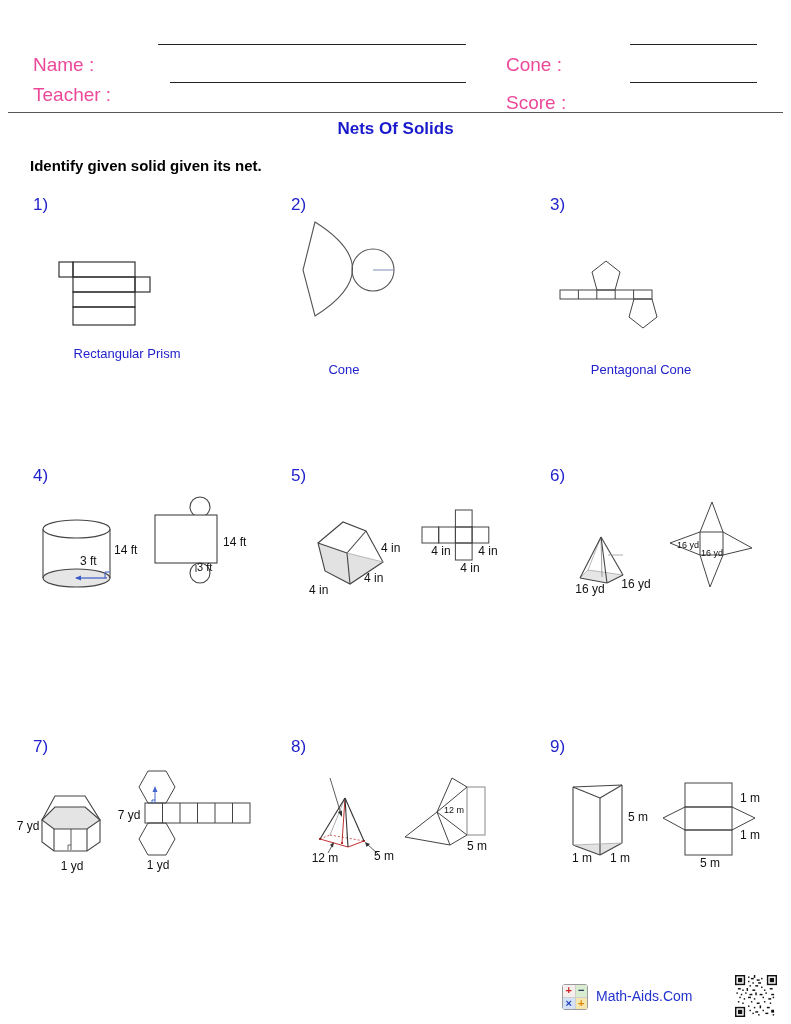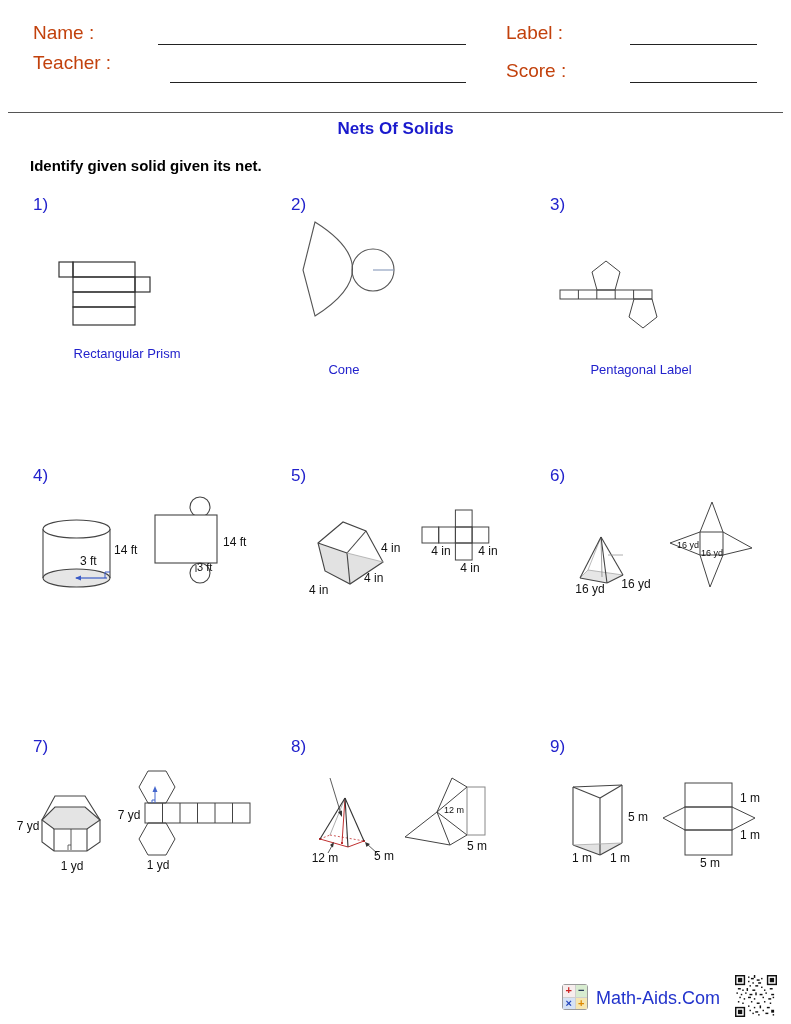--- a/index.html
+++ b/index.html
@@ -2,49 +2,49 @@
 <html><head>
 <meta charset="utf-8">
 <style>
   html,body{margin:0;padding:0;background:#888;}
   .page{
     position:relative;width:791px;height:1024px;background:#ffffff;
     font-family:"Liberation Sans","DejaVu Sans",sans-serif;color:#111;
     margin:0 auto;overflow:hidden;
   }
   .abs{position:absolute;}
-  .hlabel{font-size:19px;color:#c2410c;white-space:nowrap;}
+  .hlabel{font-size:19px;color:#ec4899;white-space:nowrap;margin-top:32px;}
   .wline{border-bottom:1.6px solid #222;height:14px;}
   .sep{border-top:1px solid #555;height:0;}
   .title{width:791px;text-align:center;font-size:17px;font-weight:bold;color:#1a1acd;}
   .instr{font-size:15px;font-weight:bold;color:#000;white-space:nowrap;}
   .pnum{font-size:17px;color:#2222cc;white-space:nowrap;}
   .answer{font-size:13px;color:#2222cc;white-space:nowrap;transform:translateX(-50%);}
   .lbl{font-size:12px;color:#111;white-space:nowrap;}
   .lbl.sm{font-size:9px;}
   .lbl.med{font-size:11px;}
   .ctr{transform:translateX(-50%);}
   .fig svg{display:block;}
   .logo{width:26px;height:26px;border:1px solid #9a9a9a;border-radius:3px;
     display:grid;grid-template-columns:1fr 1fr;grid-template-rows:1fr 1fr;gap:1px;background:#cfcfcf;box-sizing:border-box;}
   .logo span{display:flex;align-items:center;justify-content:center;font-size:11px;font-weight:bold;line-height:1;}
   .cell-a{background:#f7eeee;color:#cc2222;}
   .cell-b{background:#d8ecd0;color:#223355;}
   .cell-c{background:#d5e2f5;color:#2244bb;}
   .cell-d{background:#f5e6b0;color:#dd8800;}
-  .brand{font-size:18px;color:#2233cc;white-space:nowrap;}
+  .brand{font-size:14px;color:#2233cc;white-space:nowrap;}
 </style>
 </head>
 <body>
 
 <div class="page">
 
   <span class="abs hlabel" style="left:33px;top:22px;">Name :</span>
   <div class="abs wline" style="left:158px;top:30px;width:308px;"></div>
-  <span class="abs hlabel" style="left:506px;top:22px;">Label :</span>
+  <span class="abs hlabel" style="left:506px;top:22px;">Cone :</span>
   <div class="abs wline" style="left:630px;top:30px;width:127px;"></div>
 
   <span class="abs hlabel" style="left:33px;top:52px;">Teacher :</span>
   <div class="abs wline" style="left:170px;top:68px;width:296px;"></div>
   <span class="abs hlabel" style="left:506px;top:60px;">Score :</span>
   <div class="abs wline" style="left:630px;top:68px;width:127px;"></div>
 
   <div class="abs sep" style="left:8px;top:112px;width:775px;"></div>
   <div class="abs title" style="left:0;top:119px;">Nets Of Solids</div>
 
@@ -80,21 +80,21 @@
       <line x1="44.8" y1="40" x2="44.8" y2="49"></line>
       <line x1="63.2" y1="40" x2="63.2" y2="49"></line>
       <line x1="81.6" y1="40" x2="81.6" y2="49"></line>
       <polygon points="45,40 40,22 54,11 68,22 63,40"></polygon>
       <polygon points="82,49 100,49 105,67 91,78 77,67"></polygon>
     </svg>
   </div>
 
   <span class="abs answer" style="left:127px;top:346px;">Rectangular Prism</span>
   <span class="abs answer" style="left:344px;top:362px;">Cone</span>
-  <span class="abs answer" style="left:641px;top:362px;">Pentagonal Label</span>
+  <span class="abs answer" style="left:641px;top:362px;">Pentagonal Cone</span>
 
 
   <span class="abs pnum" style="left:33px;top:466px;">4)</span>
   <span class="abs pnum" style="left:291px;top:466px;">5)</span>
   <span class="abs pnum" style="left:550px;top:466px;">6)</span>
 
   <div class="abs fig" style="left:38px;top:518px;">
     <svg width="105" height="80" viewBox="0 0 105 80" fill="none" stroke="#444" stroke-width="1.1">
       <ellipse cx="38.5" cy="60" rx="33.5" ry="9" fill="#e6e6e6"></ellipse>
       <line x1="5" y1="11" x2="5" y2="60"></line>

